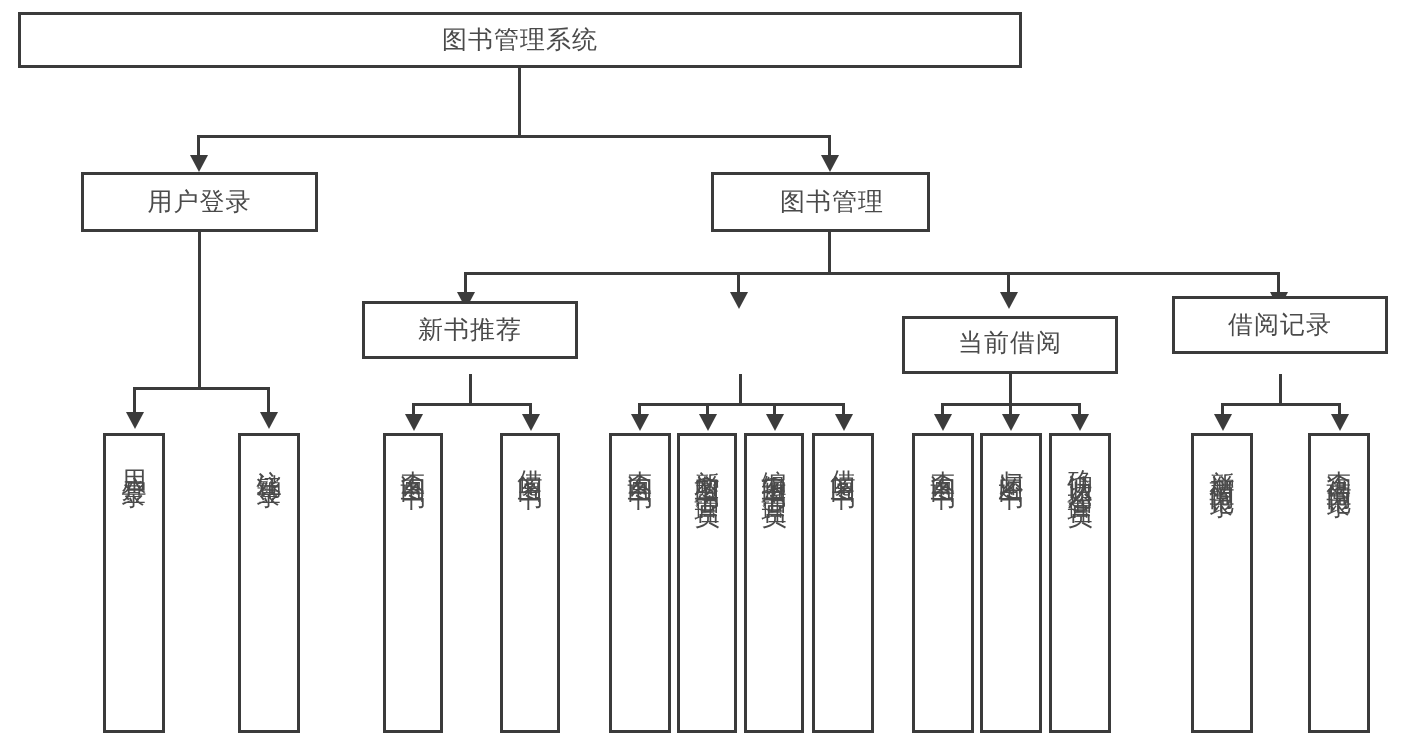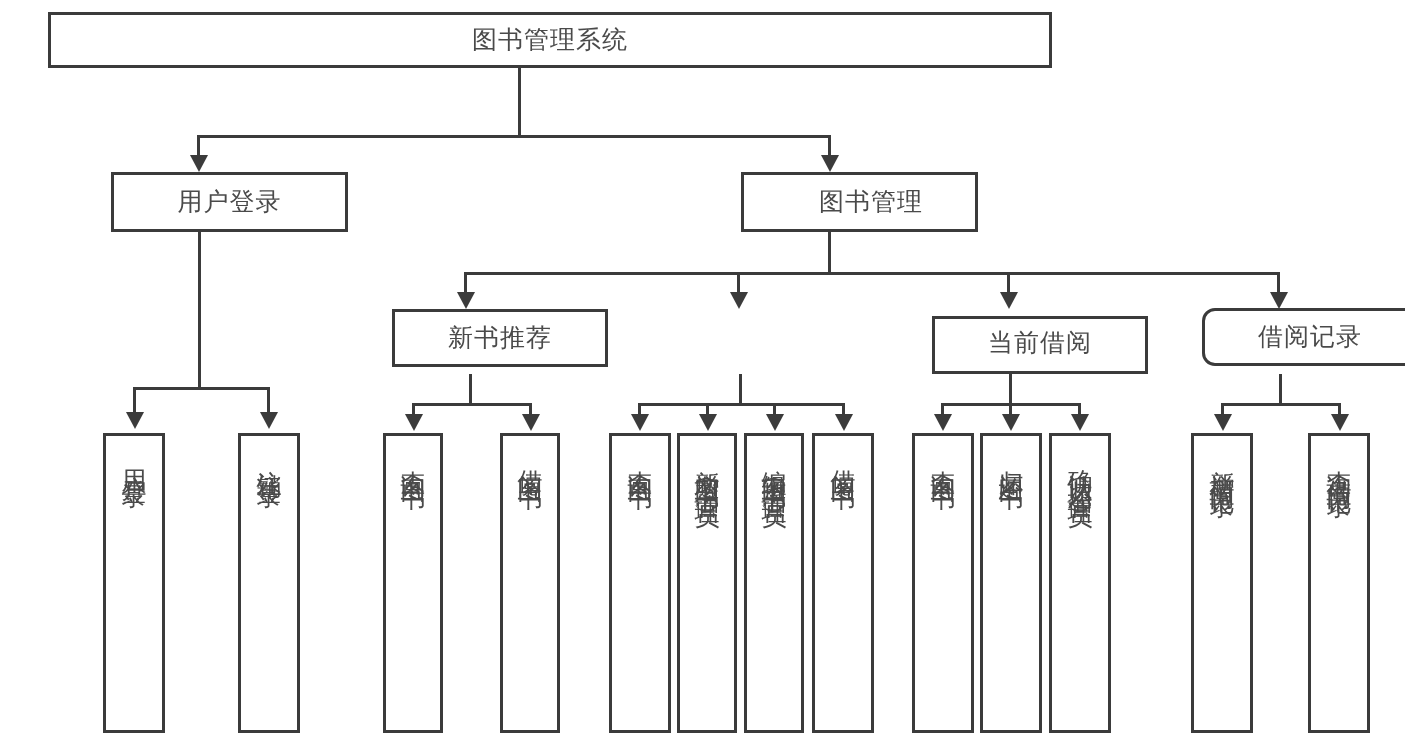--- a/index.html
+++ b/index.html
@@ -26,21 +26,20 @@
     display: flex;
     align-items: center;
     justify-content: center;
     color: #4a4a4a;
     letter-spacing: 1px;
   }
   .node.h {
     font-size: 25px;
     line-height: 1.1;
     white-space: nowrap;
-    margin-left: 30px;
   }
   .node.root {
     font-size: 25px;
   }
   
   .node.v {
     font-size: 25px;
     align-items: flex-start;
     justify-content: center;
     padding-top: 14px;
@@ -95,21 +94,21 @@
   <div class="edge vline" style="left:197px; top:135px; width:3px; height:22px;"></div>
   <div class="arrow" style="left:190px; top:155px;"></div>
 
   <div class="edge vline" style="left:828px; top:135px; width:3px; height:22px;"></div>
   <div class="arrow" style="left:821px; top:155px;"></div>
 
   <div class="node h" style="left:81px; top:172px; width:237px; height:60px;">
     <span>用户登录</span>
   </div>
 
-  <div class="node h" style="left:711px; top:172px; width:237px; height:60px;padding-left:23px;">
+  <div class="node h" style="left:711px; top:172px; width:219px; height:60px;padding-left:23px;">
     <span>图书管理</span>
   </div>
 
   <div class="edge vline" style="left:198px; top:232px; width:3px; height:155px;"></div>
   <div class="edge hline" style="left:133px; top:387px; width:137px; height:3px;"></div>
   <div class="edge vline" style="left:133px; top:387px; width:3px; height:27px;"></div>
   <div class="arrow" style="left:126px; top:412px;"></div>
   <div class="edge vline" style="left:267px; top:387px; width:3px; height:27px;"></div>
   <div class="arrow" style="left:260px; top:412px;"></div>
 
@@ -117,27 +116,27 @@
   <div class="edge hline" style="left:464px; top:272px; width:814px; height:3px;"></div>
   <div class="edge vline" style="left:464px; top:272px; width:3px; height:22px;"></div>
   <div class="arrow" style="left:457px; top:292px;"></div>
   <div class="edge vline" style="left:737px; top:272px; width:3px; height:22px;"></div>
   <div class="arrow" style="left:730px; top:292px;"></div>
   <div class="edge vline" style="left:1007px; top:272px; width:3px; height:22px;"></div>
   <div class="arrow" style="left:1000px; top:292px;"></div>
   <div class="edge vline" style="left:1277px; top:272px; width:3px; height:22px;"></div>
   <div class="arrow" style="left:1270px; top:292px;"></div>
 
-  <div class="node h" style="left:362px; top:309px; width:216px; height:58px;text-align:right;">
+  <div class="node h" style="left:362px; top:301px; width:216px; height:58px;text-align:right;">
     <span>新书推荐</span>
   </div>
   <div class="node h" style="left:902px; top:316px; width:216px; height:58px;font-family:Liberation Mono, monospace;">
     <span>当前借阅</span>
   </div>
-  <div class="node h" style="left:1172px; top:308px; width:216px; height:58px;border-radius:13px;">
+  <div class="node h" style="left:1172px; top:296px; width:216px; height:58px;">
     <span>借阅记录</span>
   </div>
 
   <div class="edge vline" style="left:469px; top:374px; width:3px; height:29px;"></div>
   <div class="edge hline" style="left:412px; top:403px; width:120px; height:3px;"></div>
   <div class="edge vline" style="left:412px; top:403px; width:3px; height:13px;"></div>
   <div class="arrow" style="left:405px; top:414px;"></div>
   <div class="edge vline" style="left:529px; top:403px; width:3px; height:13px;"></div>
   <div class="arrow" style="left:522px; top:414px;"></div>
 

